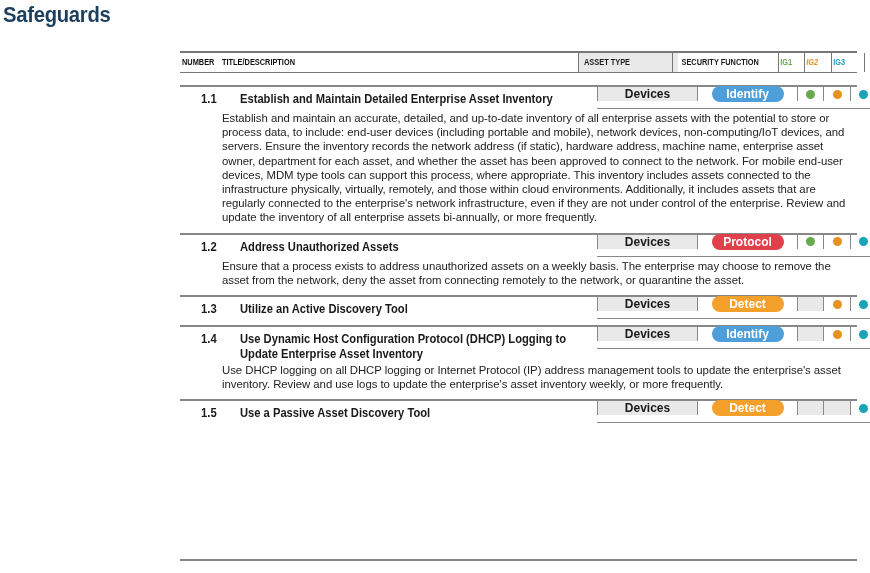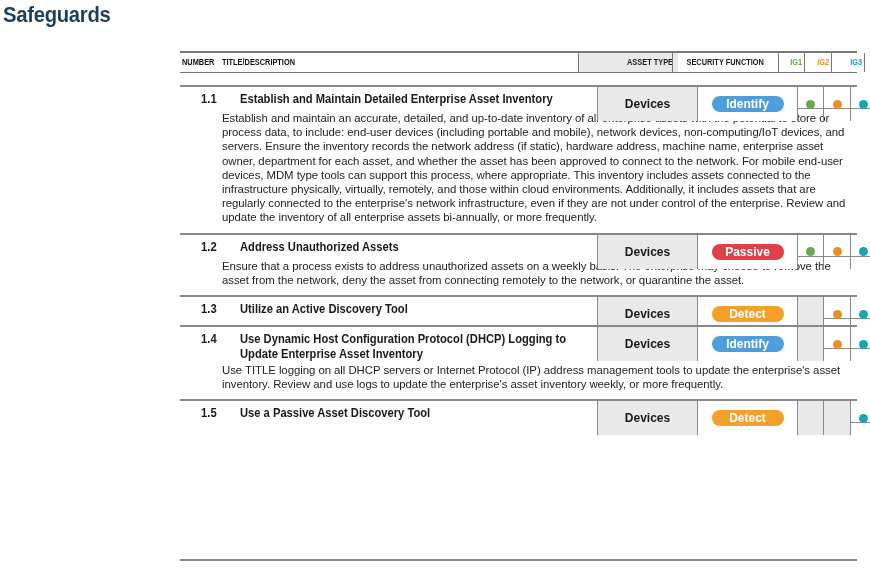--- a/index.html
+++ b/index.html
@@ -21,21 +21,21 @@
   }
   .hcell {
     position: absolute; top: 0; height: 19px; line-height: 19px;
     font-family: "Liberation Sans Narrow", "Liberation Sans", sans-serif;
     font-weight: 700; font-size: 9px; color: #111;
     transform: scaleX(0.82); transform-origin: left center;
     white-space: nowrap;
   }
   .hbox {
     position: absolute; top: 0; height: 19px; line-height: 19px;
-    border-left: 1.2px solid #777; text-align: right;
+    border-left: 1.2px solid #777; text-align: left;
     font-weight: 700; font-size: 9px; white-space: nowrap;
   }
   .hbox span { display: inline-block; transform: scaleX(0.82); }
 
   .sg { position: relative; border-top: 2px solid #888; }
   .sg-head { position: relative; height: 24px; margin-left: 19px; }
   .sg-num {
     position: absolute; left: 2px; top: 5px; font-weight: 700; font-size: 12.5px;
     transform: scaleX(0.9); transform-origin: left top;
   }
@@ -46,21 +46,21 @@
   }
   .sg-desc {
     margin-left: 42px; margin-right: 0; font-size: 11.4px; line-height: 14.2px;
     color: #222; padding-bottom: 4px; letter-spacing: -0.05px;
   }
   .cells {
     position: absolute; left: 398px; top: 0; height: 22px; width: 279px;
     border-bottom: 1.5px solid #888;
   }
   .c {
-    position: absolute; top: 0; height: 34px; border-left: 1.2px solid #888;
+    position: absolute; top: 0; height: 14px; border-left: 1.2px solid #888;
     display: flex; align-items: center; justify-content: center;
   }
   .c-asset { left: 0; width: 100px; background: #e9e9ea; font-weight: 700; font-size: 12px; }
   .c-func { left: 100px; width: 100px; background: #ffffff; }
   .c-ig1 { left: 200px; width: 26px; }
   .c-ig2 { left: 226px; width: 27px; }
   .c-ig3 { left: 253px; width: 26px; border-right: 1.2px solid #888; }
   .c-ig.empty { background: #e9e9ea; }
   .pill {
     width: 72px; height: 16px; border-radius: 8px; color: #fff;
@@ -109,21 +109,21 @@
     </div>
     <div class="sg-desc">Establish and maintain an accurate, detailed, and up-to-date inventory of all enterprise assets with the potential to store or process data, to include: end-user devices (including portable and mobile), network devices, non-computing/IoT devices, and servers. Ensure the inventory records the network address (if static), hardware address, machine name, enterprise asset owner, department for each asset, and whether the asset has been approved to connect to the network. For mobile end-user devices, MDM type tools can support this process, where appropriate. This inventory includes assets connected to the infrastructure physically, virtually, remotely, and those within cloud environments. Additionally, it includes assets that are regularly connected to the enterprise's network infrastructure, even if they are not under control of the enterprise. Review and update the inventory of all enterprise assets bi-annually, or more frequently.</div>
       </div>
       <div class="sg" style="margin-top: 4px;">
     <div class="sg-head" style="height:24px">
       <div class="sg-num">1.2</div>
       <div class="sg-title" style="">Address Unauthorized Assets</div>
       <div class="cells">
         <div class="c c-asset">Devices</div>
         <div class="c c-func">
-          <div class="pill" style="background:#e0404a">Passive</div>
+          <div class="pill" style="background:#e0404a">Protocol</div>
         </div>
         <div class="c c-ig c-ig1 ">
               <div class="dot" style="background:#6aa84f"></div>
             </div>
         <div class="c c-ig c-ig2 ">
               <div class="dot" style="background:#e69222"></div>
             </div>
         <div class="c c-ig c-ig3 ">
               <div class="dot" style="background:#1ba3b8"></div>
             </div>
@@ -161,21 +161,21 @@
         </div>
         <div class="c c-ig c-ig1 empty"></div>
         <div class="c c-ig c-ig2 ">
               <div class="dot" style="background:#e69222"></div>
             </div>
         <div class="c c-ig c-ig3 ">
               <div class="dot" style="background:#1ba3b8"></div>
             </div>
       </div>
     </div>
-    <div class="sg-desc">Use TITLE logging on all DHCP servers or Internet Protocol (IP) address management tools to update the enterprise's asset inventory. Review and use logs to update the enterprise's asset inventory weekly, or more frequently.</div>
+    <div class="sg-desc">Use DHCP logging on all DHCP logging or Internet Protocol (IP) address management tools to update the enterprise's asset inventory. Review and use logs to update the enterprise's asset inventory weekly, or more frequently.</div>
       </div>
       <div class="sg" style="margin-top: 4px;">
     <div class="sg-head" style="height:24px">
       <div class="sg-num">1.5</div>
       <div class="sg-title" style="">Use a Passive Asset Discovery Tool</div>
       <div class="cells">
         <div class="c c-asset">Devices</div>
         <div class="c c-func">
           <div class="pill" style="background:#f5a02a">Detect</div>
         </div>

